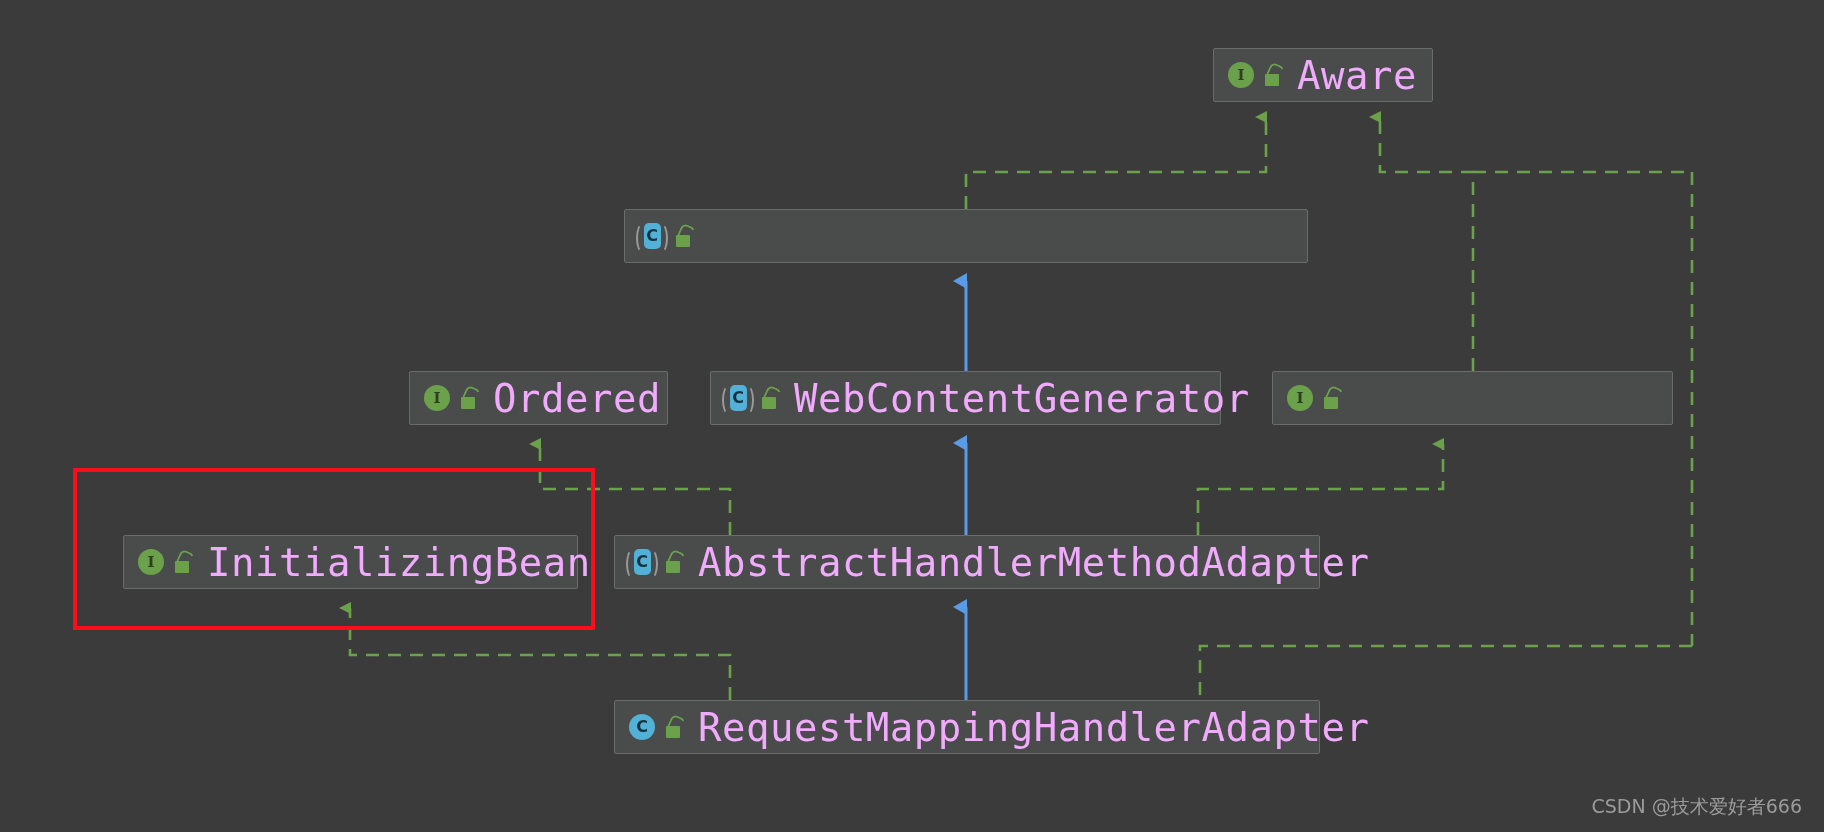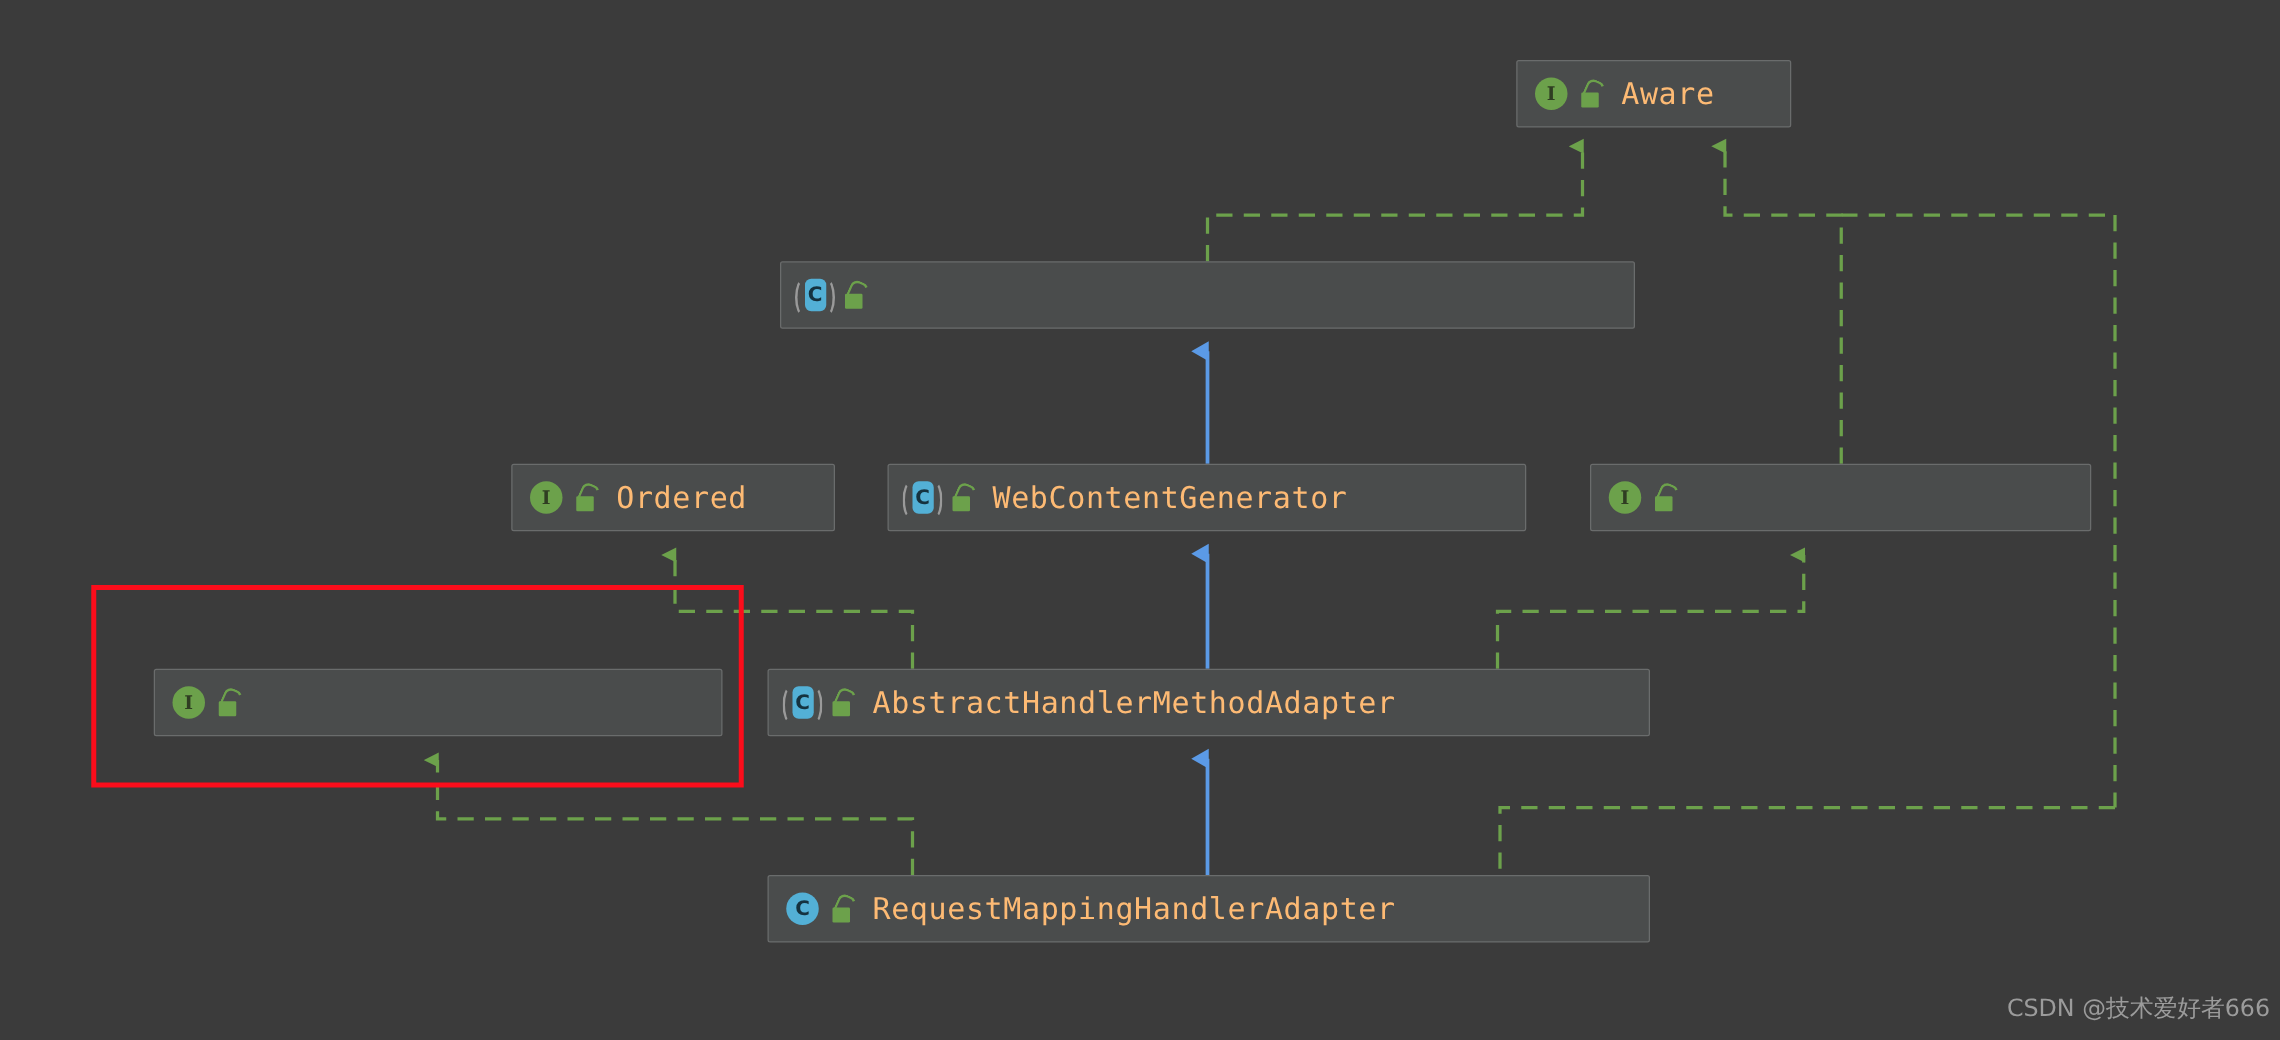--- a/index.html
+++ b/index.html
@@ -31,23 +31,23 @@
     display: flex;
     align-items: center;
     height: 54px;
     padding: 0 16px 0 12px;
     background: #4a4c4c;
     border: 1px solid #6a6c6c;
     border-radius: 2px;
     white-space: nowrap;
   }
   .node-label {
-    font-size: 24px;
+    font-size: 39px;
     letter-spacing: 0.5px;
-    color: #fdba74;
+    color: #f0abfc;
     margin-left: 14px;
     line-height: 1;
   }
   
   .icon-wrap {
     position: relative;
     display: inline-flex;
     align-items: center;
     flex: 0 0 auto;
   }
@@ -155,21 +155,21 @@
   
   .annot-rect {
     position: absolute;
     box-sizing: border-box;
     border: 4px solid #fb0d1b;
     background: transparent;
   }
   
   .watermark {
     position: absolute;
-    right: 8px;
+    right: 22px;
     bottom: 12px;
     font-family: "DejaVu Sans", "Liberation Sans", sans-serif;
     font-size: 19px;
     color: #9b9b9b;
     white-space: nowrap;
   }
 </style>
 </head>
 <body>
 
@@ -309,20 +309,21 @@
   <div class="node" style="left:123px; top:535px; width:455px;">
     <span class="icon-wrap">
       <span class="icon-type">
         <span class="ic-interface">I</span>
       </span>
       <span class="ic-lock">
         <span class="shackle"></span>
           <span class="body"></span>
       </span>
     </span>
+    <span class="node-label">InitializingBean</span>
   </div>
 
   <div class="node" style="left:614px; top:535px; width:706px;">
     <span class="icon-wrap">
       <span class="icon-type">
         <span class="ic-abstract">
           <span class="paren l"></span>
           <span class="core">C</span>
           <span class="paren r"></span>
         </span>

